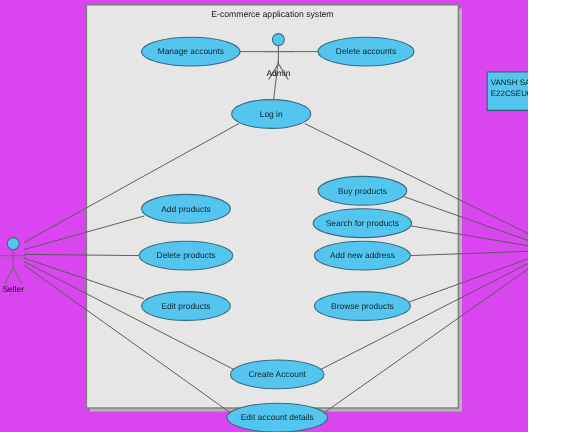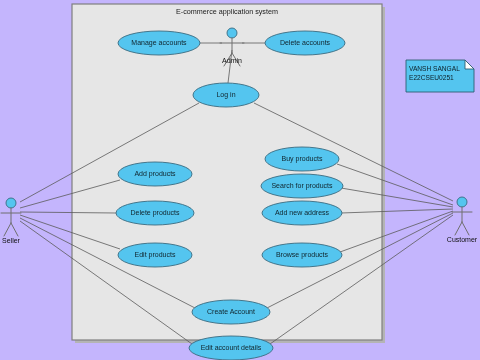--- a/index.html
+++ b/index.html
@@ -2,23 +2,23 @@
 <html><head>
 <meta charset="utf-8">
 <style>
   html, body {
     margin: 0;
     padding: 0;
     background: #ffffff;
   }
   #canvas {
     position: relative;
-    width: 480px;
+    width: 440px;
     height: 360px;
-    background: #c4b5fd;
+    background: #d946ef;
     overflow: hidden;
     font-family: "Liberation Sans", sans-serif;
   }
   svg#diagram {
     position: absolute;
     left: 0;
     top: 0;
     width: 480px;
     height: 360px;
   }

